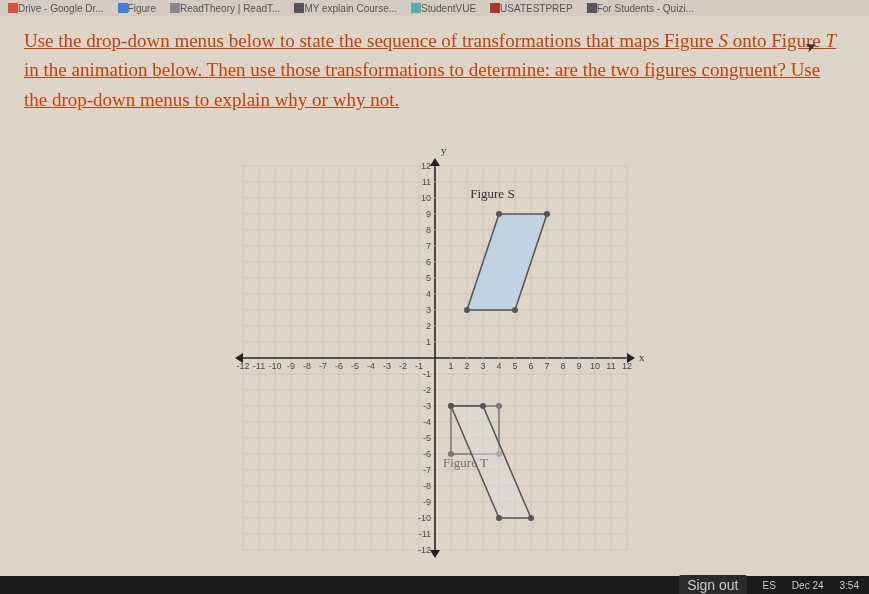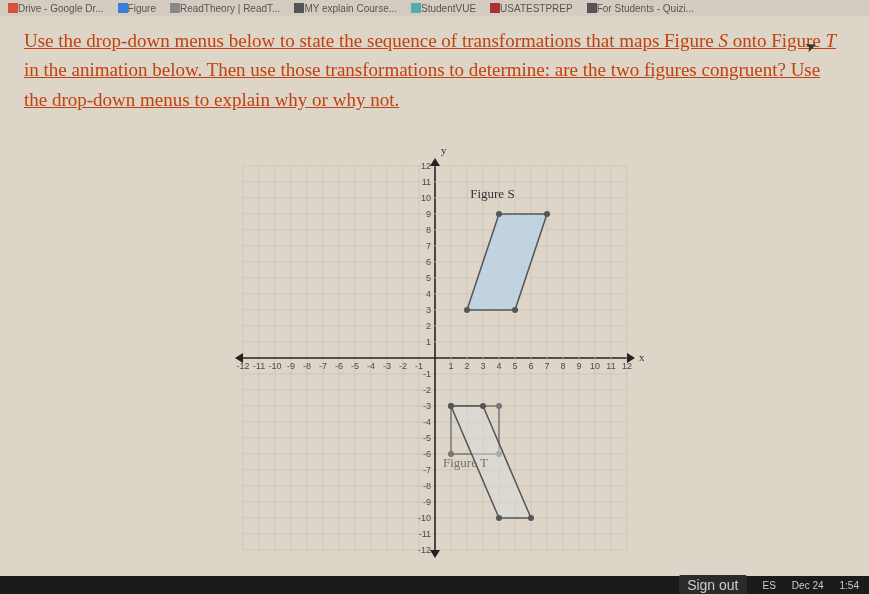--- a/index.html
+++ b/index.html
@@ -249,14 +249,14 @@
         <text x="255.2" y="60" class="fig-label-s">Figure S</text>
         <text x="228" y="328.8" class="fig-label-t">Figure T</text>
       </svg>
   </div>
 </div>
 
 <div class="bottom-bar">
   <span class="sign-out">Sign out</span>
   <span>ES</span>
   <span>Dec 24</span>
-  <span>1:54</span>
+  <span>3:54</span>
 </div>
 
 </body></html>

